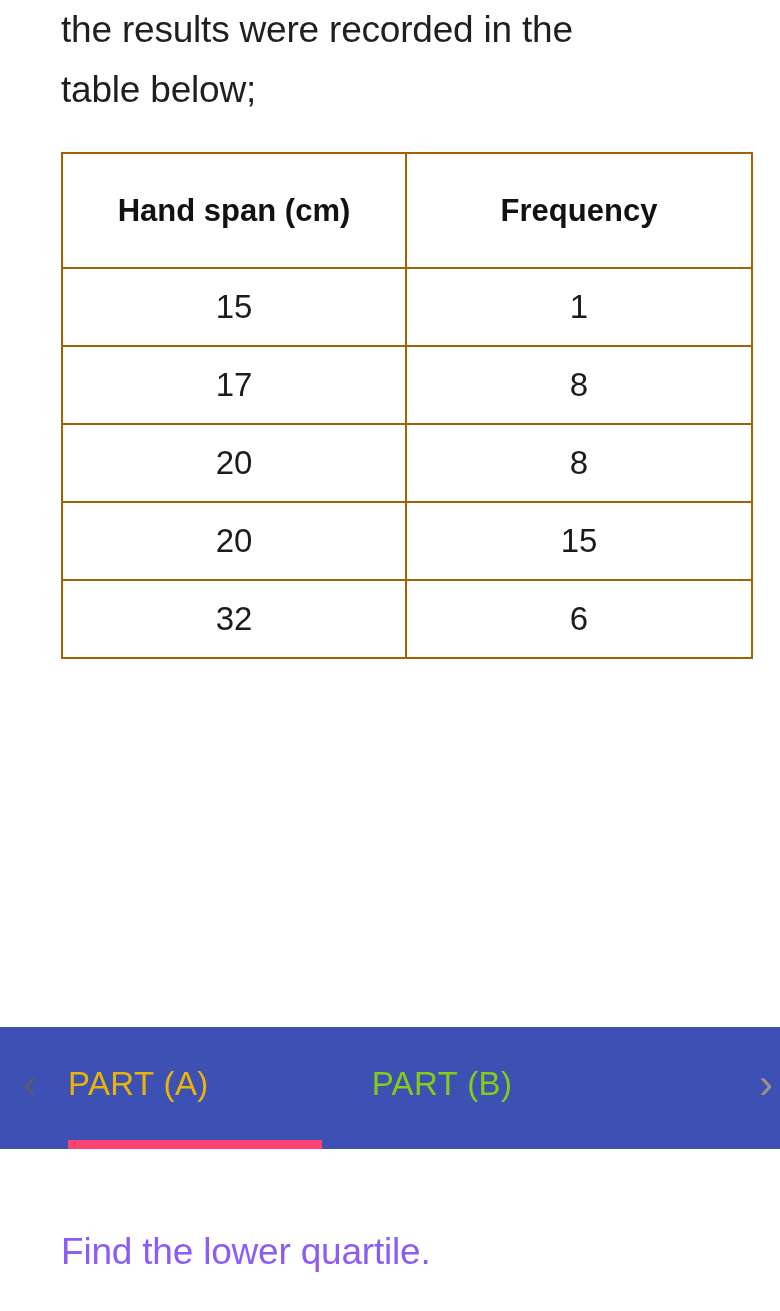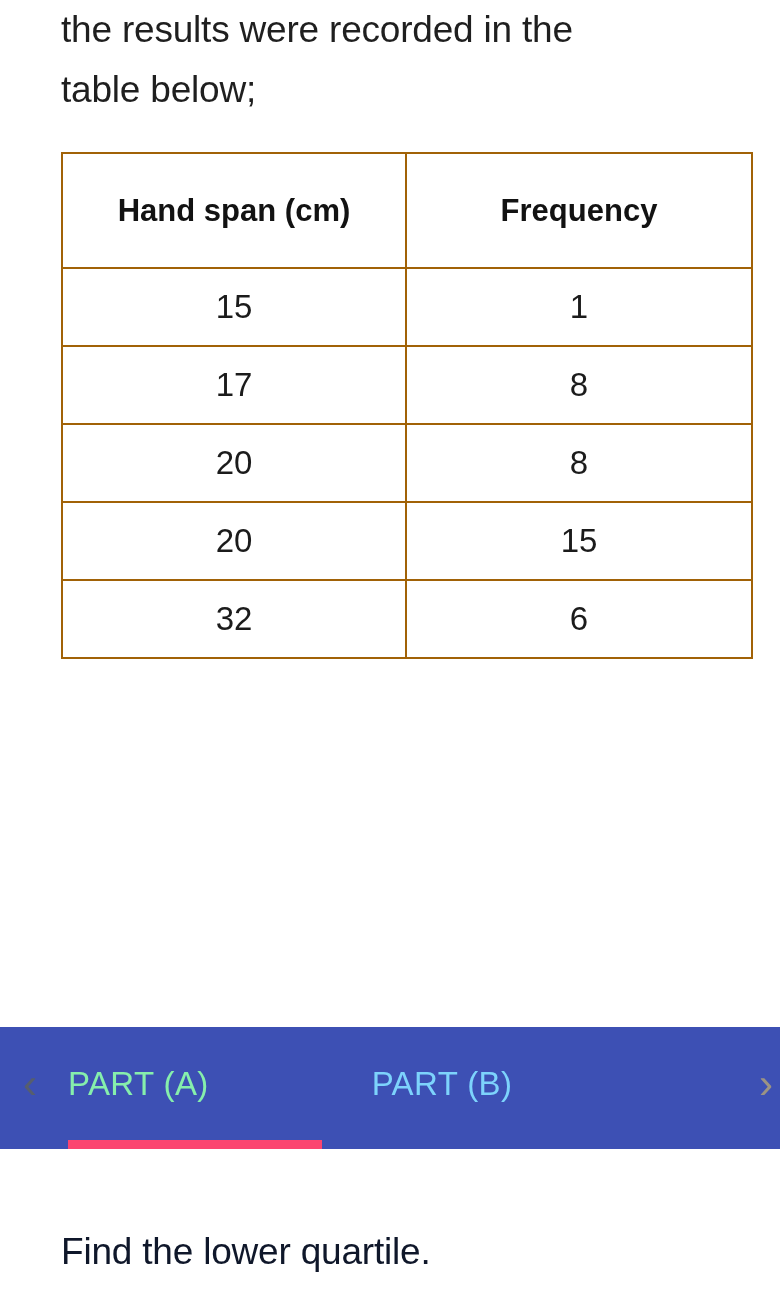--- a/index.html
+++ b/index.html
@@ -104,48 +104,48 @@
     align-items: center;
   }
 
   .tab {
     height: 113px;
     display: flex;
     align-items: center;
     justify-content: center;
     font-size: 33px;
     letter-spacing: 0.4px;
-    color: #7dd3fc;
+    color: #84cc16;
     white-space: nowrap;
     overflow: hidden;
   }
   .tab.t0 { width: 322px; padding-left: 68px; justify-content: flex-start; }
   .tab.t1 { width: 240px; }
   .tab.t2 { width: 218px; justify-content: flex-start; padding-left: 18px; }
 
-  .tab.active { color: #86efac; }
+  .tab.active { color: #eab308; }
 
   .tab-underline {
     position: absolute;
     left: 68px;
     top: 113px;
     width: 254px;
     height: 9px;
     background: #fb4570;
   }
 
   
   .question {
     position: absolute;
     left: 61px;
     top: 1222px;
     width: 680px;
     font-size: 37px;
     line-height: 60px;
-    color: #0f172a;
+    color: #8b5cf6;
     letter-spacing: -0.2px;
   }
 </style>
 </head>
 <body>
 
 <div id="page">
 
   <div class="intro">the results were recorded in the
 table below;</div>

